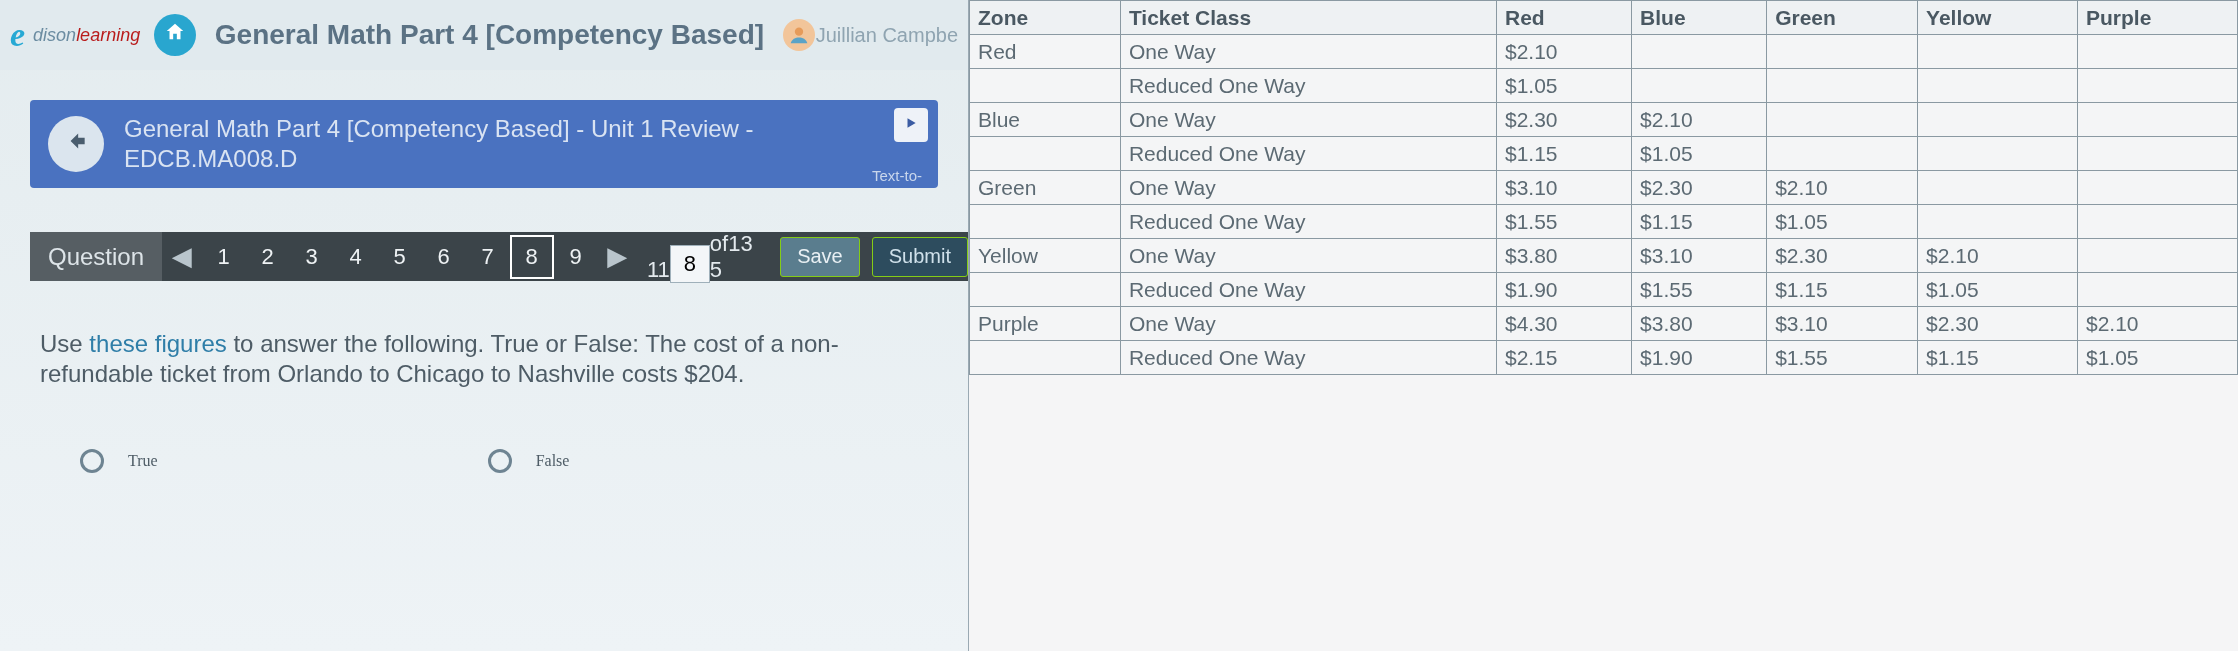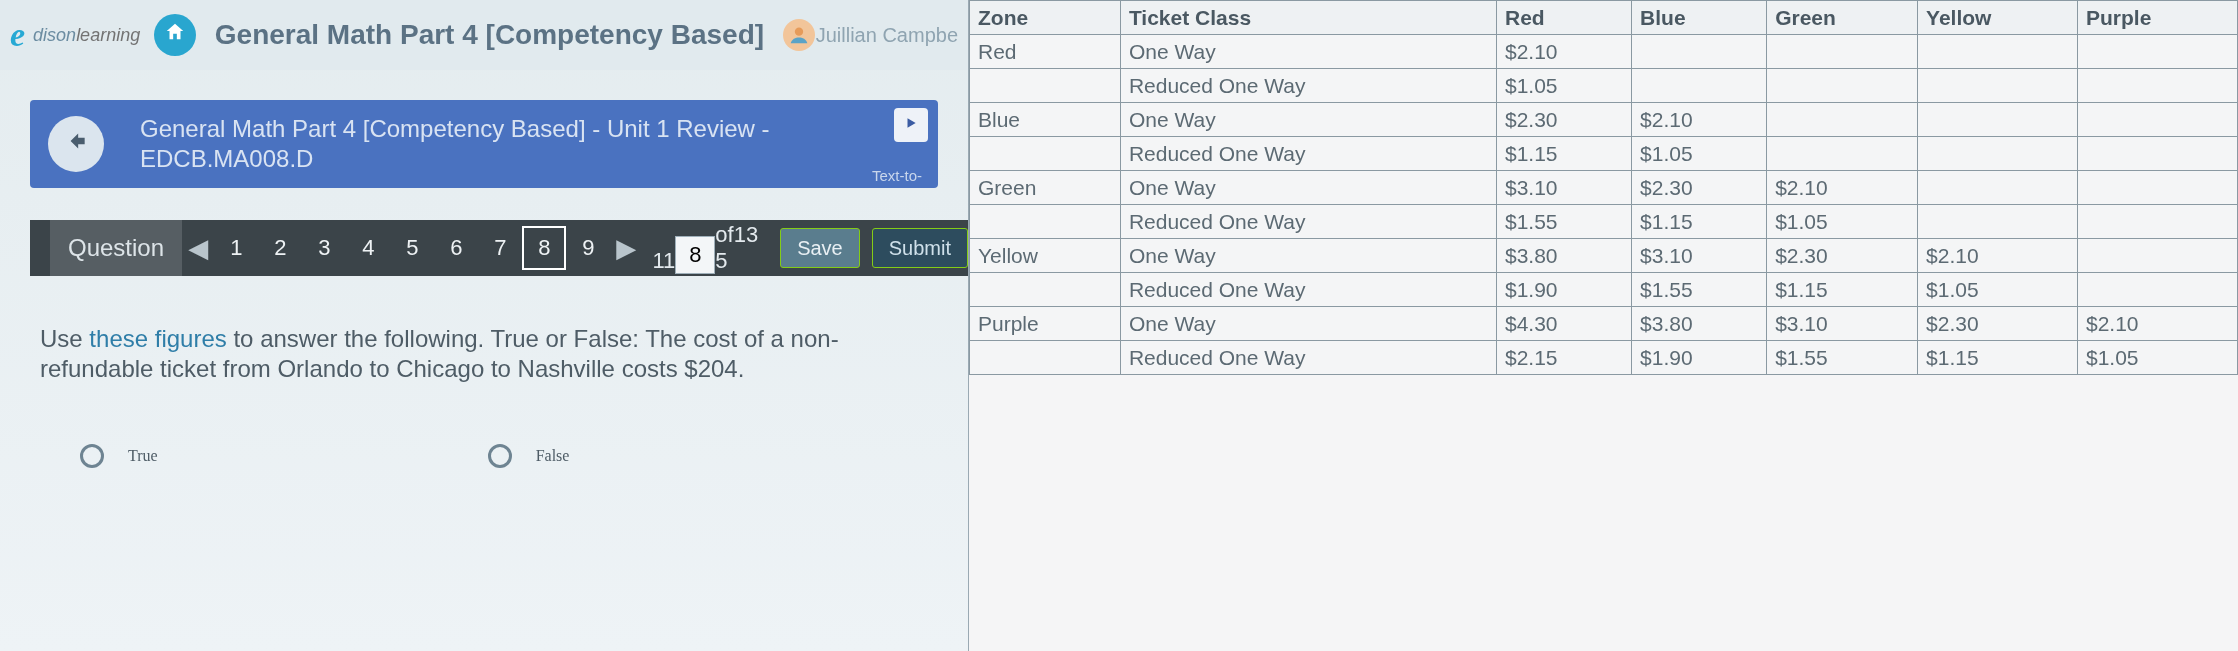--- a/index.html
+++ b/index.html
@@ -38,21 +38,21 @@
     font-size: 18px;
     font-style: italic;
   }
   .brand-logo {
     font-size: 34px;
     color: #27a9d4;
     font-style: italic;
     font-weight: bold;
     font-family: Georgia, serif;
   }
-  .brand-name span.learn { color: #737373; }
+  .brand-name span.learn { color: #b91c1c; }
   .home-btn {
     width: 42px; height: 42px;
     border-radius: 50%;
     background: #29a6cf;
     display: flex; align-items: center; justify-content: center;
     margin-left: 14px;
     color: #fff;
     font-size: 22px;
     cursor: pointer;
   }
@@ -70,28 +70,28 @@
     color: #8fa4b1;
     font-size: 20px;
   }
   .avatar {
     width: 32px; height: 32px; border-radius: 50%;
     background: #f2c59a;
     display:inline-flex;align-items:center;justify-content:center;
     font-size:18px;
   }
   .blue-banner {
-    margin: 30px 30px 4px 30px;
+    margin: 30px 30px 16px 30px;
     background: #4a72c0;
     color: #e7edf6;
     border-radius: 4px;
     padding: 14px 18px;
     display: flex;
     align-items: center;
-    gap: 36px;
+    gap: 20px;
     position: relative;
   }
   .back-circle {
     width: 56px; height: 56px;
     border-radius: 50%;
     background: #dbe5ee;
     color: #4a5d6e;
     display:flex;align-items:center;justify-content:center;
     font-size: 30px;
     cursor: pointer;
@@ -114,27 +114,26 @@
     cursor: pointer;
   }
   .tts-label {
     position: absolute;
     right: 16px; bottom: 4px;
     font-size: 15px;
     color: #c8d6ec;
   }
   .qnav {
     margin: 28px 0 0 30px;
-    height: 56px;
+    height: 49px;
     background: #3b4449;
     display: flex;
     align-items: center;
     color: #e4eaee;
     width: calc(100% - 30px);
-    padding-left: 20px;
   }
   .qnav-label {
     background: #565e63;
     height: 100%;
     display:flex;align-items:center;
     padding: 0 18px;
     font-size: 24px;
     color: #dde4e8;
   }
   .qnav-arrow {

